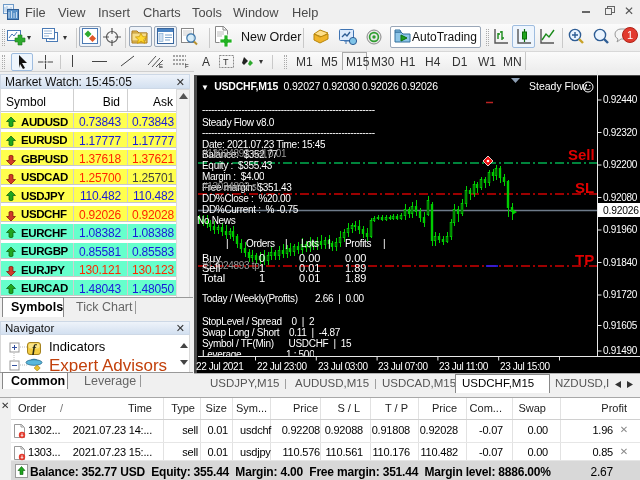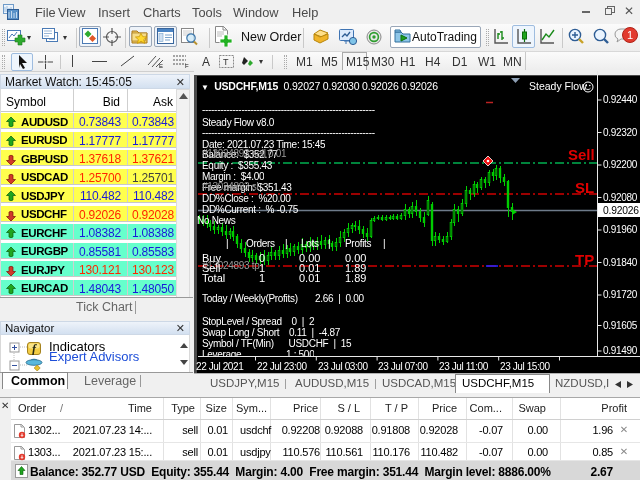--- a/index.html
+++ b/index.html
@@ -35,21 +35,21 @@
 .th{position:absolute;font-size:11px;color:#222}
 .td{font-size:11px;color:#000;position:absolute;letter-spacing:-0.2px}
 </style></head><body>
 <div id="menubar"></div>
 <svg class="abs" style="left:3px;top:4px;" width="16" height="16" viewBox="0 0 16 16">
     <rect x="0.5" y="0.5" width="10" height="9" fill="#eef4fb" stroke="#6f9bc9"></rect>
     <path d="M2 3v5M4 2v6M6 4v4M8 3v5" stroke="#9dbede" stroke-width="1"></path>
     <rect x="4.5" y="5.5" width="11" height="10" fill="#5a92c8" stroke="#2d5c94"></rect>
     <path d="M6 8v6M8.5 7v7M11 9v5M13.5 8v6" stroke="#c3d9ef" stroke-width="1"></path>
   </svg>
-<span class="mi" style="left:35px">File</span>
+<span class="mi" style="left:25px">File</span>
 <span class="mi" style="left:58px">View</span>
 <span class="mi" style="left:98px">Insert</span>
 <span class="mi" style="left:143px">Charts</span>
 <span class="mi" style="left:192px">Tools</span>
 <span class="mi" style="left:233px">Window</span>
 <span class="mi" style="left:292px">Help</span>
 <div class="abs" style="left:582px;top:11px;width:8px;height:2px;background:#666"></div>
 <svg class="abs" style="left:605px;top:6px;" width="10" height="9" viewBox="0 0 10 9">
     <rect x="2.5" y="0.5" width="7" height="6" fill="none" stroke="#666"></rect>
     <rect x="0.5" y="2.5" width="6" height="6" fill="#f0f0f0" stroke="#666"></rect>
@@ -323,20 +323,21 @@
     </div>
     <div id="mwscroll">
       <svg style="position:absolute;left:2px;top:3px" width="9" height="6" viewBox="0 0 9 6">
         <path d="M4.5 0L9 6H0z" fill="#555"></path>
       </svg>
       <svg style="position:absolute;left:2px;bottom:3px" width="9" height="6" viewBox="0 0 9 6">
         <path d="M4.5 6L0 0h9z" fill="#555"></path>
       </svg>
     </div>
     <div style="position:absolute;left:0;top:225px;width:193px;height:24px;background:#f0f0f0;border-top:1px solid #999">
+      <div class="tabsrow tabactive" style="position:absolute;left:2px;top:-1px;width:62px;height:20px;padding:2px 0 0 8px;color:#000;font-size:12.5px;font-weight:bold">Symbols</div>
       <div class="tabsrow" style="position:absolute;left:76px;top:2px;font-size:12.5px">Tick Chart</div>
       <div style="position:absolute;left:135px;top:3px;width:1px;height:13px;background:#999"></div>
     </div>
   </div>
 <div id="nav">
     <div id="navhead">Navigator<span style="position:absolute;right:4px;top:0;font-size:11px;color:#333">✕</span></div>
     <div id="navbody">
       <svg style="position:absolute;left:6px;top:3px" width="180" height="36" viewBox="0 0 180 36">
         <path d="M7 9H20M7 9v18M7 27h13" stroke="#bbb" stroke-dasharray="1 1" fill="none"></path>
         <rect x="3" y="5" width="9" height="9" fill="#fff" stroke="#999"></rect>
@@ -349,21 +350,21 @@
         <rect x="0.5" y="0.5" width="13" height="12" rx="2.5" fill="#f3cd44" stroke="#a5821f"></rect>
         <rect x="1.5" y="1.5" width="11" height="5" rx="2" fill="#f9e388"></rect>
         <text x="7" y="10.5" font-size="12" font-style="italic" font-weight="bold" text-anchor="middle" fill="#2a2a10" font-family="Liberation Serif">f</text>
       </svg>
       <span style="position:absolute;left:48px;top:4px;font-size:13px;color:#000">Indicators</span>
       <svg style="position:absolute;left:24px;top:22px" width="18" height="15" viewBox="0 0 18 15">
         <path d="M5 4a4.5 3.5 0 0 1 8 0z" fill="#8ed4ee" stroke="#2a7499" stroke-width="0.7"></path>
         <ellipse cx="9" cy="5.5" rx="8" ry="2.8" fill="#59b8dc" stroke="#1f6488" stroke-width="0.8"></ellipse>
         <path d="M12.2 8l3 3-3 3-3-3z" fill="#e8c12e" stroke="#a8861a" stroke-width="0.7"></path>
       </svg>
-      <span style="position:absolute;left:48px;top:14px;font-size:13px;color:#1d4ed8">Expert Advisors</span>
+      <span style="position:absolute;left:48px;top:21px;font-size:17px;color:#c2410c">Expert Advisors</span>
       <svg style="position:absolute;left:179px;top:8px" width="8" height="5" viewBox="0 0 8 5">
         <path d="M4 0L8 5H0z" fill="#444"></path>
       </svg>
       <svg style="position:absolute;left:179px;top:25px" width="8" height="5" viewBox="0 0 8 5">
         <path d="M4 5L0 0h8z" fill="#444"></path>
       </svg>
     </div>
     <div style="position:absolute;left:0;top:51px;width:193px;height:17px;background:#f0f0f0;border-top:1px solid #999">
       <div class="tabsrow tabactive" style="position:absolute;left:2px;top:-1px;width:66px;height:17px;padding:1px 16px 0 8px;color:#000;font-size:12.5px;font-weight:bold">Common</div>
       <div class="tabsrow" style="position:absolute;left:84px;top:1px;font-size:12.5px">Leverage</div>
@@ -718,14 +719,14 @@
       <span class="td" style="right:92px;top:3px">0.00</span>
       <span class="td" style="right:27px;top:3px">0.85</span>
       <span class="td" style="right:12px;top:3px;color:#888;font-size:10px">✕</span>
     </div>
     <div style="position:absolute;left:11px;top:63px;width:629px;height:20px;background:#d8d8d8">
       <svg style="position:absolute;left:4px;top:3px" width="13" height="14" viewBox="0 0 13 14">
         <rect x="0.5" y="0.5" width="12" height="13" fill="#fff" stroke="#999"></rect>
         <path d="M6.5 2.5l3.5 4H8v4H5v-4H3z" fill="#1fa51f" stroke="#0a5c0a" stroke-width="0.6"></path>
       </svg>
       <span class="td" style="left:19px;top:4px;font-weight:bold;font-size:12px">Balance: 352.77 USD&nbsp; Equity: 355.44&nbsp; Margin: 4.00&nbsp; Free margin: 351.44&nbsp; Margin level: 8886.00%</span>
-      <span class="td" style="right:27px;top:4px;font-weight:bold;font-size:12px">2.67</span>
+      <span class="td" style="right:27px;top:4px;font-weight:normal;font-size:12px">2.67</span>
     </div>
   </div>
 </body></html>

